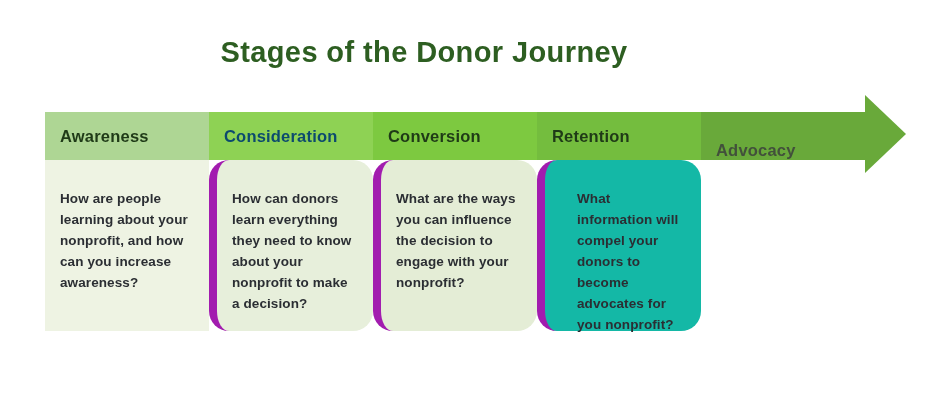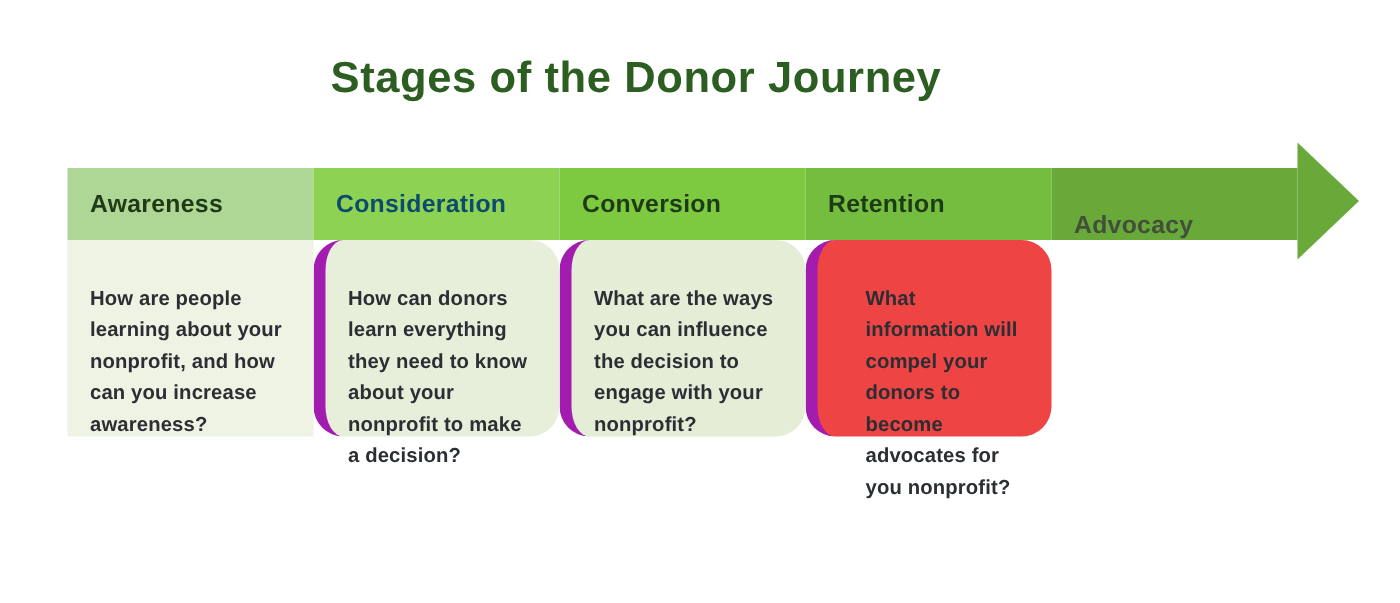--- a/index.html
+++ b/index.html
@@ -38,21 +38,21 @@
     padding-left: 15px;
   }
   .hcell .hlabel {
     font-size: 16.5px;
     font-weight: bold;
     letter-spacing: 0.2px;
   }
   .body-row { display: flex; }
   .bcell {
     width: 164px;
-    height: 131px;
+    height: 171px;
     box-sizing: border-box;
     padding: 28px 14px 0 15px;
   }
   .bcell.sep { border-left: 8px solid #a21caf; border-radius: 20px; }
   .bcell .desc {
     margin: 0;
     font-size: 13.5px;
     line-height: 21px;
     font-weight: bold;
     letter-spacing: 0.1px;
@@ -96,20 +96,20 @@
     <div class="body-row" id="body-row">
         <div class="bcell" style="background: rgb(238, 243, 227);">
           <p class="desc">How are people learning about your nonprofit, and how can you increase awareness?</p>
         </div>
         <div class="bcell sep" style="background: rgb(231, 239, 219);">
           <p class="desc">How can donors learn everything they need to know about your nonprofit to make a decision?</p>
         </div>
         <div class="bcell sep" style="background: rgb(228, 237, 214);">
           <p class="desc">What are the ways you can influence the decision to engage with your nonprofit?</p>
         </div>
-        <div class="bcell sep" style="background: #ef4444; padding-left: 32px;">
+        <div class="bcell sep" style="background: #14b8a6; padding-left: 32px;">
           <p class="desc">What information will compel your donors to become advocates for you nonprofit?</p>
         </div>
       </div>
   </div>
 
   <div class="arrow-head" id="arrow-head" style="border-left-color: rgb(105, 169, 58);"></div>
 </div>
 
 </body></html>

